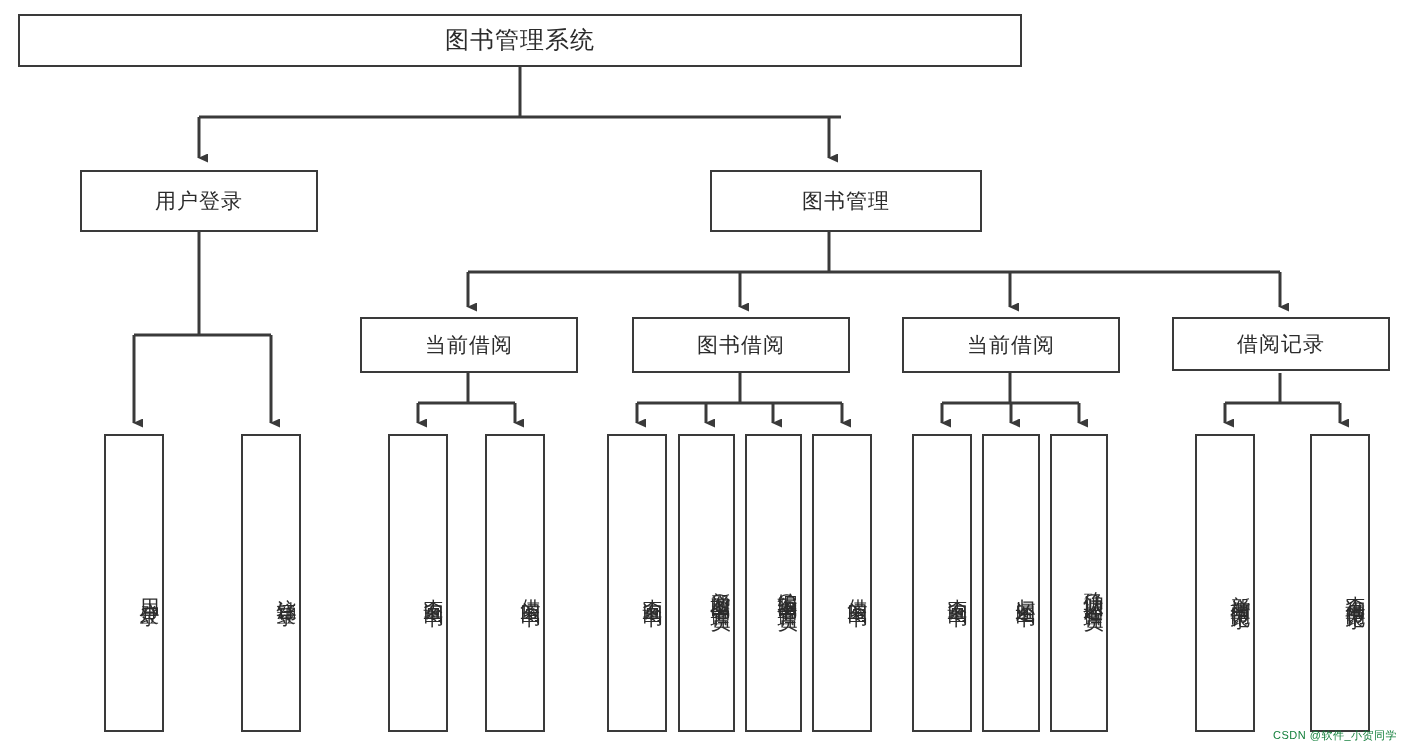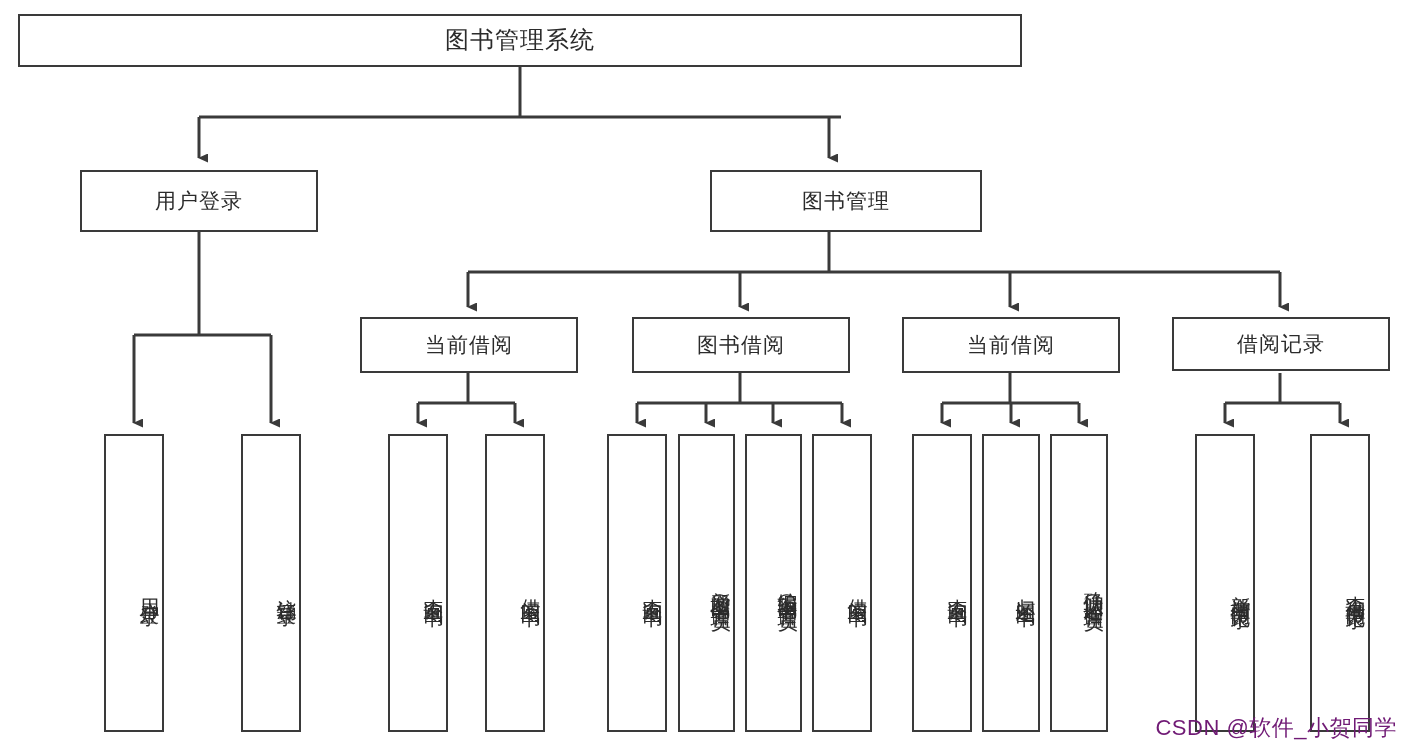--- a/index.html
+++ b/index.html
@@ -57,22 +57,22 @@
     justify-content: center;
     white-space: nowrap;
   }
   .node-label {
     display: block;
   }
   .watermark {
     position: absolute;
     right: 8px;
     bottom: 4px;
-    font-size: 22px;
-    color: #701a75;
+    font-size: 11px;
+    color: #15803d;
     letter-spacing: 0.5px;
     z-index: 5;
     user-select: none;
     white-space: nowrap;
   }
 </style>
 </head>
 <body>
 
 <div id="canvas">

